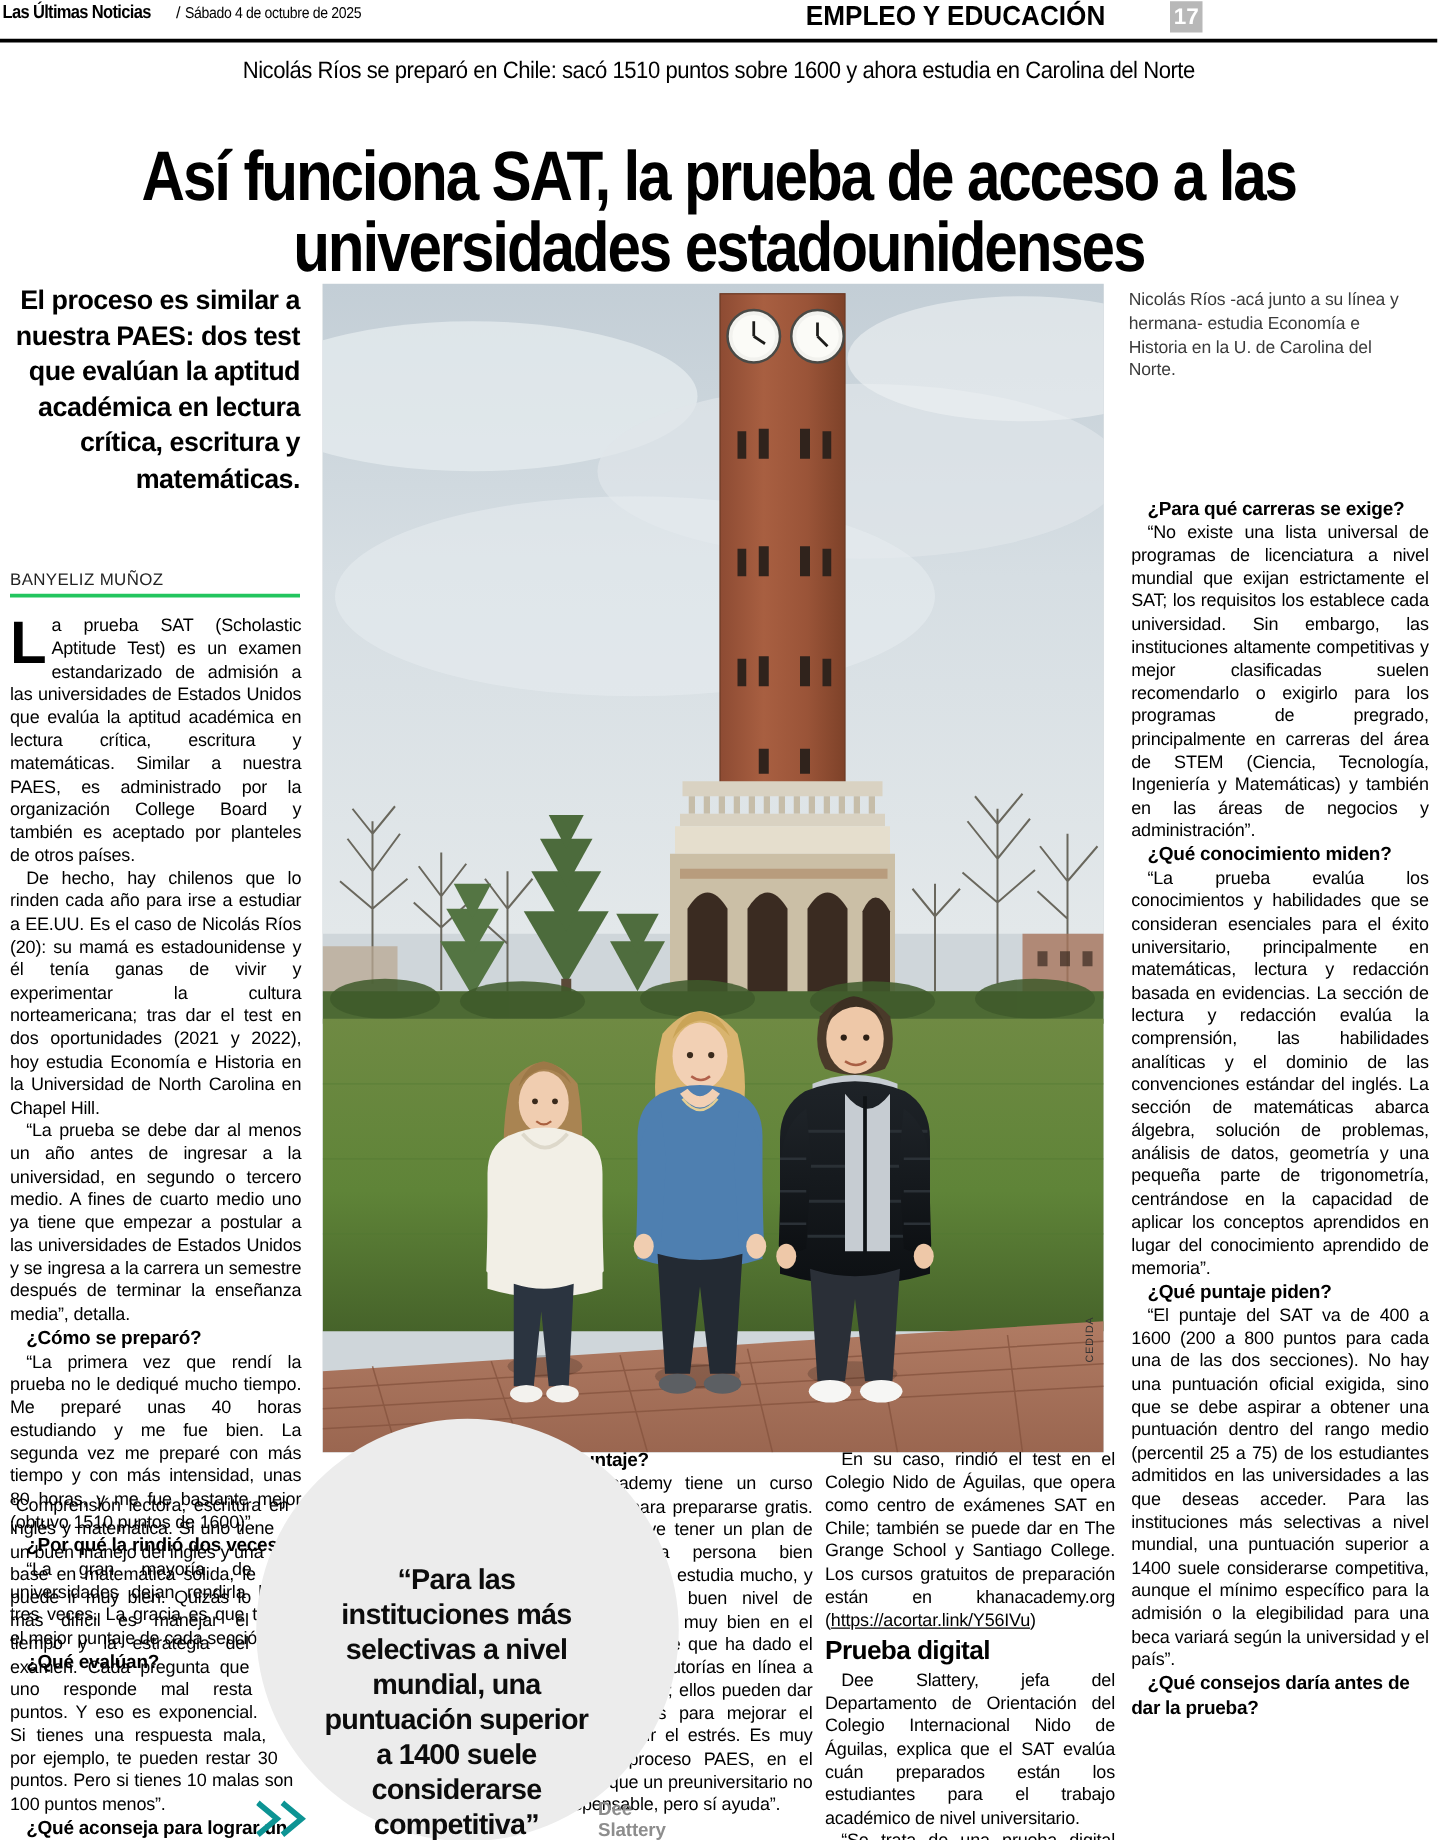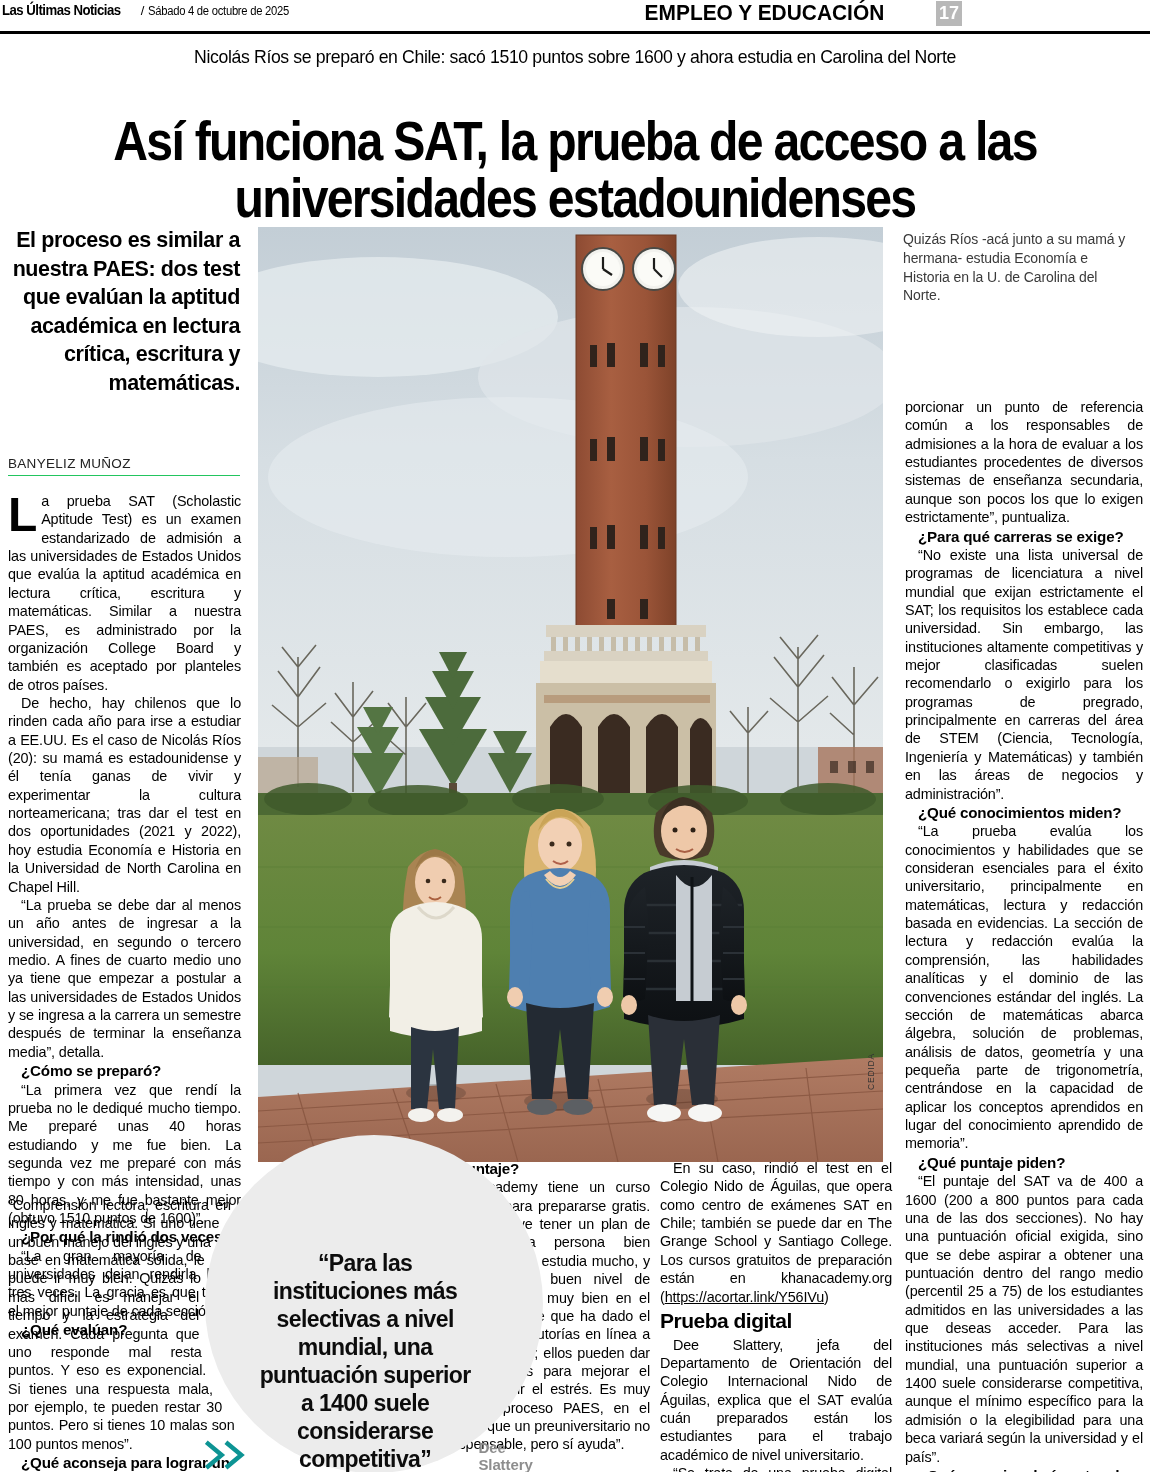--- a/index.html
+++ b/index.html
@@ -125,21 +125,21 @@
     color: #000;
   }
   .byline {
     position: absolute;
     left: 8px; top: 456px;
     width: 232px;
     font-size: 13.5px;
     letter-spacing: 0.3px;
     color: #222;
     padding-bottom: 4px;
-    border-bottom: 1px solid #22c55e;
+    border-bottom: 3px solid #22c55e;
   }
 
   
   .col {
     position: absolute;
     font-size: 14.4px;
     line-height: 1.275;
     text-align: justify;
     color: #000;
     letter-spacing: -0.15px;
@@ -496,21 +496,21 @@
       <ellipse cx="481" cy="778" rx="8" ry="10" fill="#eec8a8"></ellipse>
 
       <path d="M390 788 q36 12 72 0 l-6 90 l-22 0 l-8 -66 l-8 66 l-22 0 z" fill="#2a2f37"></path>
 
       <ellipse cx="406" cy="886" rx="17" ry="9" fill="#f6f6f4"></ellipse>
       <ellipse cx="447" cy="886" rx="17" ry="9" fill="#f6f6f4"></ellipse>
     </g>
   </svg>
 </div>
 <div class="photo-credit">CEDIDA</div>
-<div class="caption">Quizás Ríos -acá junto a  su mamá y hermana- estudia Economía e Historia en la U. de Carolina del Norte.</div>
+<div class="caption">Nicolás Ríos -acá junto a  su línea y hermana- estudia Economía e Historia en la U. de Carolina del Norte.</div>
 
 <div class="col" id="col1">
   <p class="noind dropcap">La prueba SAT (Scholastic Aptitude Test) es un examen estandarizado de admisión a las universidades de Estados Unidos que evalúa la aptitud académica en lectura crítica, escritura y matemáticas. Similar a nuestra PAES, es administrado por la organización College Board y también es aceptado por planteles de otros países.</p>
   <p>De hecho, hay chilenos que lo rinden cada año para irse a estudiar a EE.UU. Es el caso de Nicolás Ríos (20): su mamá es estadounidense y él tenía ganas de vivir y experimentar la cultura norteamericana; tras dar el test en dos oportunidades (2021 y 2022), hoy estudia Economía e Historia en la Universidad de North Carolina en Chapel Hill.</p>
   <p>“La prueba se debe dar al menos un año antes de ingresar a la universidad, en segundo o tercero medio. A fines de cuarto medio uno ya tiene que empezar a postular a las universidades de Estados Unidos y se ingresa a la carrera un semestre después de terminar la enseñanza media”, detalla.</p>
   <h4>¿Cómo se preparó?</h4>
   <p>“La primera vez que rendí la prueba no le dediqué mucho tiempo. Me preparé unas 40 horas estudiando y me fue bien. La segunda vez me preparé con más tiempo y con más intensidad, unas 80 horas, y me fue bastante mejor (obtuvo 1510 puntos de 1600)”.</p>
   <h4>¿Por qué la rindió dos veces?</h4>
   <p>“La gran mayoría de las universidades dejan rendirla hasta tres veces. La gracia es que toman el mejor puntaje de cada sección”.</p>
   <h4>¿Qué evalúan?</h4>
@@ -543,24 +543,23 @@
 </div>
 
 <div class="col" id="col3">
   <p><span>En su caso, rindió el test en el Colegio Nido de Águilas, que opera como centro de exámenes SAT en Chile; también se puede dar en The Grange School y Santiago College. Los cursos gratuitos de preparación están en khanacademy.org (</span><a href="#">https://acortar.link/Y56IVu</a><span>)</span></p>
   <h3>Prueba digital</h3>
   <p>Dee Slattery, jefa del Departamento de Orientación del Colegio Internacional Nido de Águilas, explica que el SAT evalúa cuán preparados están los estudiantes para el trabajo académico de nivel universitario.</p>
   <p>“Se trata de una prueba digital adaptativa que evalúa las habilidades académicas fundamentales. A nivel internacional, puede utilizarse para pro-</p>
 </div>
 
 <div class="col" id="col4">
-  <p class="noind">porcionar un punto de referencia común a los responsables de admisiones a la hora de evaluar a los estudiantes procedentes de diversos sistemas de enseñanza secundaria, aunque son pocos los que lo exigen estrictamente”, puntualiza.</p>
   <h4>¿Para qué carreras se exige?</h4>
   <p>“No existe una lista universal de programas de licenciatura a nivel mundial que exijan estrictamente el SAT; los requisitos los establece cada universidad. Sin embargo, las instituciones altamente competitivas y mejor clasificadas suelen recomendarlo o exigirlo para los programas de pregrado, principalmente en carreras del área de STEM (Ciencia, Tecnología, Ingeniería y Matemáticas) y también en las áreas de negocios y administración”.</p>
-  <h4>¿Qué conocimientos miden?</h4>
+  <h4>¿Qué conocimiento miden?</h4>
   <p>“La prueba evalúa los conocimientos y habilidades que se consideran esenciales para el éxito universitario, principalmente en matemáticas, lectura y redacción basada en evidencias. La sección de lectura y redacción evalúa la comprensión, las habilidades analíticas y el dominio de las convenciones estándar del inglés. La sección de matemáticas abarca álgebra, solución de problemas, análisis de datos, geometría y una pequeña parte de trigonometría, centrándose en la capacidad de aplicar los conceptos aprendidos en lugar del conocimiento aprendido de memoria”.</p>
   <h4>¿Qué puntaje piden?</h4>
   <p>“El puntaje del SAT va de 400 a 1600 (200 a 800 puntos para cada una de las dos secciones). No hay una puntuación oficial exigida, sino que se debe aspirar a obtener una puntuación dentro del rango medio (percentil 25 a 75) de los estudiantes admitidos en las universidades a las que deseas acceder. Para las instituciones más selectivas a nivel mundial, una puntuación superior a 1400 suele considerarse competitiva, aunque el mínimo específico para la admisión o la elegibilidad para una beca variará según la universidad y el país”.</p>
   <h4>¿Qué consejos daría antes de dar la prueba?</h4>
 
 </div>
 
 <div class="pullquote">
   <svg class="pq-chevrons" viewBox="0 0 62 36">
     <path d="M4 3 L22 18 L4 33" fill="none" stroke="#0d9494" stroke-width="6" stroke-linecap="square"></path>

